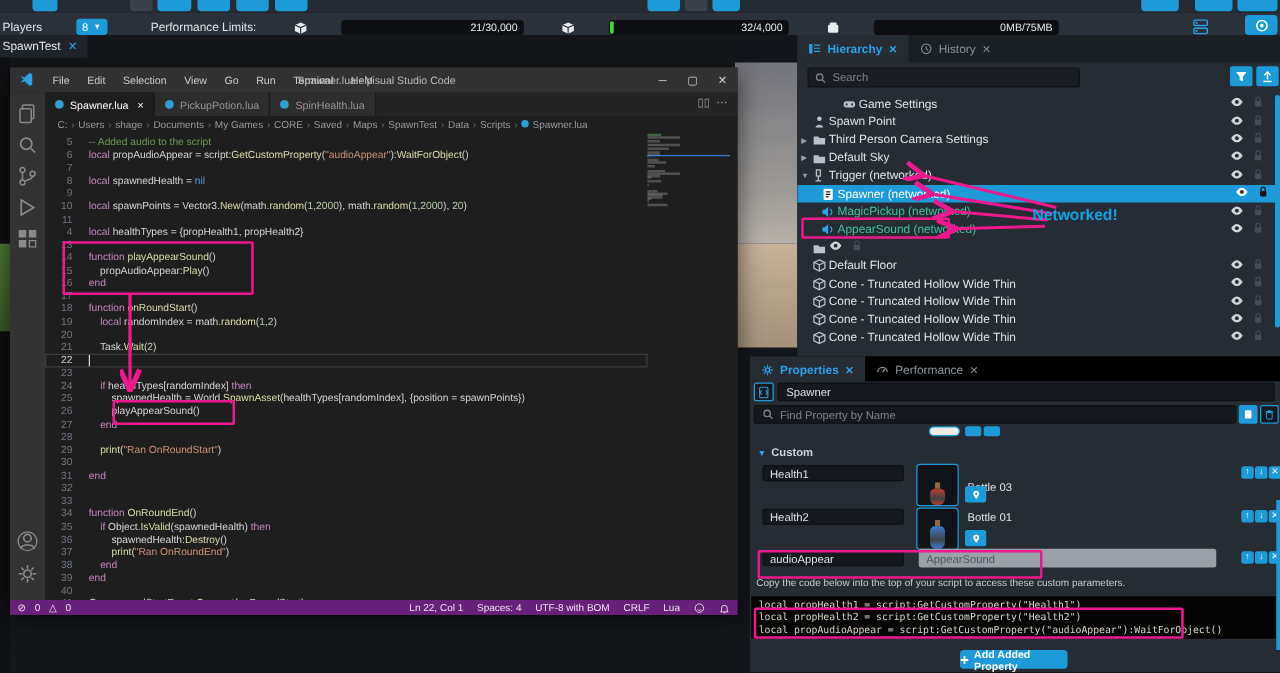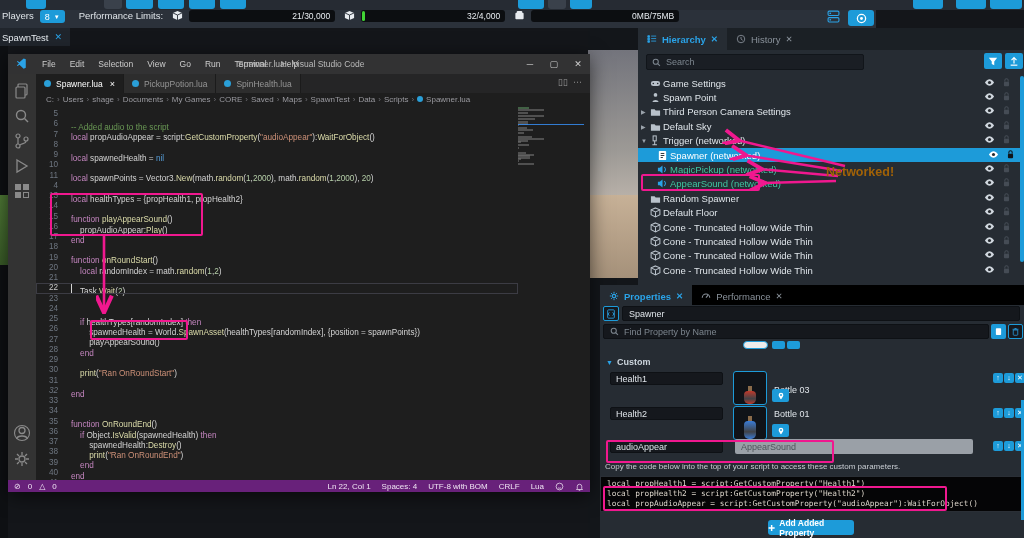--- a/index.html
+++ b/index.html
@@ -4,21 +4,21 @@
 <style>
   html,body{margin:0;padding:0;background:#0c0e11;}
   *{box-sizing:border-box;font-family:"Liberation Sans",sans-serif;}
   #stage{position:relative;width:1024px;height:538px;overflow:hidden;background:#14161a;}
   .abs{position:absolute;}
 
   
   #topbar1{left:0;top:0;width:1024px;height:10px;background:#262b33;}
   .cutbtn{position:absolute;top:0;height:9px;border-radius:0 0 3px 3px;background:#1d9bd9;}
   .cutbtn.gray{background:#3a414b;}
-  #topbar2{left:0;top:10px;width:876px;height:18px;background:#2b313a;display:flex;align-items:flex-start;color:#dfe4e9;font-size:9.5px;}
+  #topbar2{left:0;top:10px;width:1024px;height:18px;background:#2b313a;display:flex;align-items:flex-end;color:#dfe4e9;font-size:9.5px;gap:21px;}
   .meter{background:#0c0e11;border-radius:3px;height:12px;color:#e8ecf0;font-size:8.5px;display:flex;align-items:center;justify-content:flex-end;padding:0 5px;position:relative;}
   .meter .seg{position:absolute;left:1px;top:1px;bottom:1px;width:3px;background:#41d435;border-radius:2px;}
   .drop{background:#1d9bd9;color:#fff;border-radius:3px;height:13px;display:flex;align-items:center;padding:0 5px;font-size:9px;gap:4px;}
   .cubeico{width:11px;height:11px;}
   #tabrow{left:0;top:28px;width:1024px;height:18px;background:#14161a;}
   #scene-tab{position:absolute;left:-6px;top:0;height:18px;background:#20252c;color:#e6ebf0;font-size:9.5px;display:flex;align-items:center;gap:6px;padding:0 8px;}
   #scene-tab .x{color:#2aa3e8;font-size:9px;}
 
   
   #vp-left{left:0;top:46px;width:8px;height:492px;background:#0e1013;}
@@ -41,21 +41,21 @@
   .vtab{height:19px;display:flex;align-items:center;gap:5px;padding:0 8px;background:#2d2d2d;color:#969696;font-size:8.5px;border-right:1px solid #1b1b1b;}
   .vtab.active{background:#1e1e1e;color:#ffffff;}
   .luadot{width:7px;height:7px;border-radius:50%;background:#2a9fd8;}
   .vtab .x{font-size:9px;margin-left:2px;}
   .tabtool{position:absolute;top:23px;color:#9a9a9a;font-size:9px;}
   #vsc-crumb{position:absolute;left:28px;top:39px;width:554px;height:12px;background:#1e1e1e;color:#9a9aa0;font-size:8px;display:flex;align-items:center;padding-left:10px;white-space:nowrap;overflow:hidden;}
   #vsc-crumb .sep{margin:0 3px;color:#6e6e74;}
   #vsc-editor{position:absolute;left:28px;top:51px;width:554px;height:375px;background:#1e1e1e;overflow:hidden;}
   .cline{position:absolute;left:0;width:100%;height:10.25px;font-family:"DejaVu Sans Mono",monospace;font-size:8.2px;line-height:10.25px;white-space:pre;}
   .cline .gut{position:absolute;left:0;width:22px;text-align:right;color:#6e7681;}
-  .cline .src{position:absolute;left:35px;margin-top:14px;}
+  .cline .src{position:absolute;left:35px;}
   .cline.cur .gut{color:#c6c6c6;}
   .curbox{position:absolute;left:0;width:482px;height:10.25px;border:1px solid #3c3c44;}
   .caret{position:absolute;width:1px;height:9px;background:#d4d4d4;}
   .cm{color:#6a9955}.kw{color:#c586c0}.st{color:#ce9178}.nm{color:#b5cea8}.fn{color:#dcdcaa}.bl{color:#569cd6}.tx{color:#d5d5d5}
   #minimap{position:absolute;left:482px;top:2px;width:28px;height:110px;}
   .mmbar{position:absolute;height:2px;background:#6b6b6b;opacity:.65;}
   #mmline{position:absolute;left:482px;top:19px;width:66px;height:1px;background:#3794ff;opacity:.8;}
   #vsc-status{position:absolute;left:0;top:426px;width:582px;height:12px;background:#68217a;color:#efe3f3;font-size:8px;display:flex;align-items:center;padding:0 6px;}
   #vsc-status .right{margin-left:auto;display:flex;gap:11px;align-items:center;}
   #vsc-status .left{display:flex;gap:7px;align-items:center;}
@@ -103,21 +103,21 @@
   #addprop{position:absolute;left:168px;top:235px;width:86px;height:15px;background:#1d9bd9;border-radius:3px;color:#fff;font-size:8.5px;font-weight:bold;display:flex;align-items:center;justify-content:center;gap:4px;}
   #prop-scroll{position:absolute;right:0;top:115px;width:3px;height:120px;background:#1d9bd9;}
   .halfpill{position:absolute;background:#ececec;border:1.5px solid #1d9bd9;border-radius:4px;}
   .bottle{position:relative;width:12px;}
   .bottle .neck{margin:0 auto;width:4px;height:5px;background:#8a6b4a;}
   .bottle .body{width:12px;border-radius:4px 4px 5px 5px;}
 
   
   .annbox{position:absolute;border:2.5px solid #f0188f;border-radius:2px;pointer-events:none;}
   #ann-svg{position:absolute;left:0;top:0;pointer-events:none;}
-  #networked-label{position:absolute;left:826px;top:165px;color:#a16207;font-size:12.5px;font-weight:bold;}
+  #networked-label{position:absolute;left:826px;top:165px;color:#0ea5e9;font-size:12.5px;font-weight:bold;}
 </style>
 </head>
 <body>
 
 <div id="stage">
 
   <div class="abs" id="topbar1">
     <div class="cutbtn" style="left:26px;width:20px"></div>
     <div class="cutbtn gray" style="left:104px;width:18px"></div>
     <div class="cutbtn" style="left:126px;width:27px"></div>
@@ -419,21 +419,21 @@
           <path d="M1 2h10L7.5 6.5V11l-3-1.5V6.5z" fill="#fff"></path>
         </svg>
     </div>
     <div class="sqbtn" style="left:367px;top:25px">
       <svg width="10" height="10" viewBox="0 0 12 12">
           <path d="M6 9V2M3 5l3-3 3 3" stroke="#fff" stroke-width="1.4" fill="none"></path>
           <path d="M2 11h8" stroke="#fff" stroke-width="1.4"></path>
         </svg>
     </div>
     <div id="hier-rows">
-        <div class="hrow" style="top: 0px;">
+        <div class="hrow" style="top: 0px; padding-left: 24px;">
           <span class="arr"></span>
           <span class="hico">
             <svg width="11" height="11" viewBox="0 0 12 12">
               <rect x="1" y="3.2" width="10" height="5.6" rx="2.6" fill="#b9c2cb"></rect>
               <circle cx="3.6" cy="6" r=".9" fill="#262b31"></circle>
               <circle cx="8.4" cy="6" r=".9" fill="#262b31"></circle>
             </svg>
           </span>
           <span class="lbl">Game Settings</span>
           <span class="tail">
@@ -588,21 +588,20 @@
               </svg></span>
           </span>
         </div>
         <div class="hrow" style="top: 115.2px;">
           <span class="arr"></span>
           <span class="hico">
             <svg width="11" height="11" viewBox="0 0 12 12">
               <path d="M1 3.5h4l1.2 1.3H11v5.7H1z" fill="#b9c2cb"></path>
             </svg>
           </span>
-          <span class="lbl">Random Spawner</span>
           <span class="tail">
             <span><svg width="11" height="11" viewBox="0 0 12 12">
                 <path d="M1 6C2.6 3.4 4.5 2.4 6 2.4S9.4 3.4 11 6C9.4 8.6 7.5 9.6 6 9.6S2.6 8.6 1 6z" fill="#cfd6dd"></path>
                 <circle cx="6" cy="6" r="1.7" fill="#262b31"></circle>
               </svg></span>
             <span><svg width="11" height="11" viewBox="0 0 12 12">
                 <rect x="3.2" y="5.2" width="5.6" height="4.8" rx="1" fill="#454c55"></rect>
                 <path d="M4.2 5.2V3.6a1.8 1.8 0 013.6 0v1.6" stroke="#454c55" fill="none" stroke-width="1.1"></path>
               </svg></span>
           </span>

